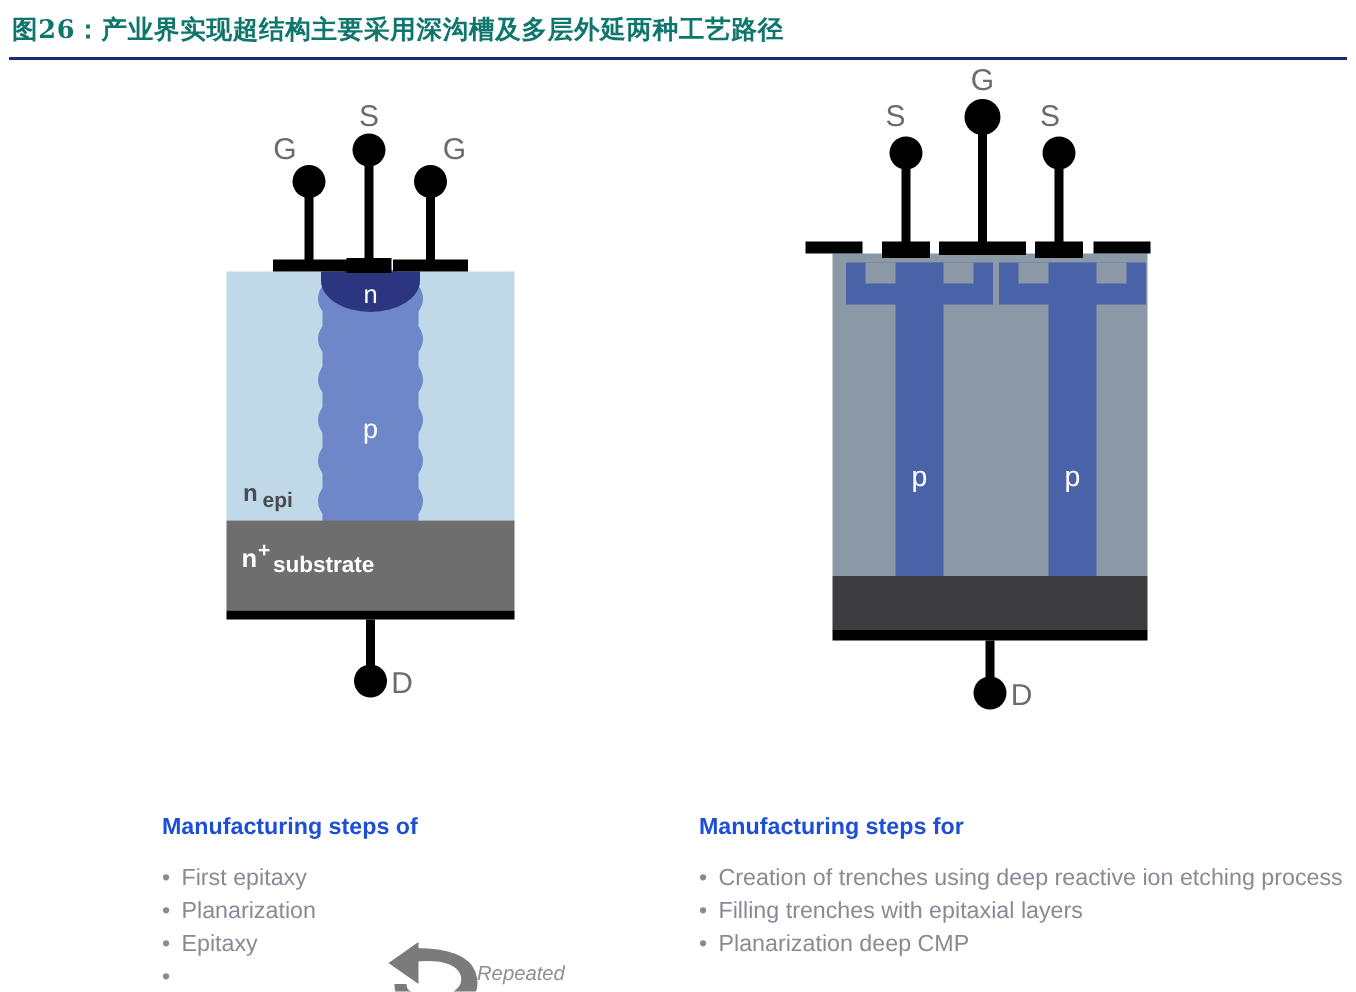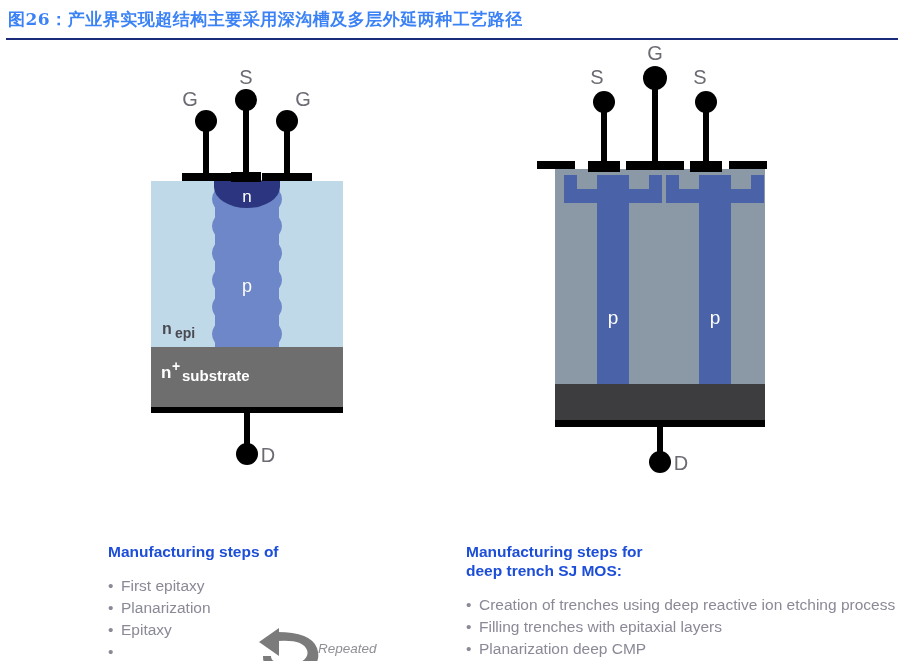--- a/index.html
+++ b/index.html
@@ -9,21 +9,21 @@
     font-family:"Liberation Sans","DejaVu Sans",sans-serif;
     overflow:hidden;
     position:relative;
   }
   .title-bar{
     position:absolute;left:0;top:0;width:904px;height:40px;
   }
   .title-text{
     position:absolute;left:8px;top:8px;
     font-family:"DejaVu Serif","Liberation Serif",serif;
-    font-size:17px;font-weight:bold;color:#3b82f6;
+    font-size:17px;font-weight:bold;color:#0f766e;
     letter-spacing:0.5px;white-space:nowrap;
   }
   .title-rule{
     position:absolute;left:6px;top:38px;width:892px;height:2px;
     background:#1a2b7a;
   }
   .figure{
     position:absolute;left:0;top:44px;width:904px;height:617px;
   }
   .diagram-svg{position:absolute;left:0;top:0;}
@@ -200,21 +200,20 @@
     </svg>
   </div>
   <div class="repeat-note">
     <span>Repeated</span>
     <span>4-5 times</span>
   </div>
 
   <div class="col-right">
     <div class="steps-head">
       <span>Manufacturing steps for</span>
-      <span class="l2">deep trench SJ MOS:</span>
     </div>
     <ul class="steps">
       <li>
         <span class="bullet">•</span>
         <span>Creation of trenches using deep reactive ion etching process</span>
       </li>
       <li>
         <span class="bullet">•</span>
         <span>Filling trenches with epitaxial layers</span>
       </li>

